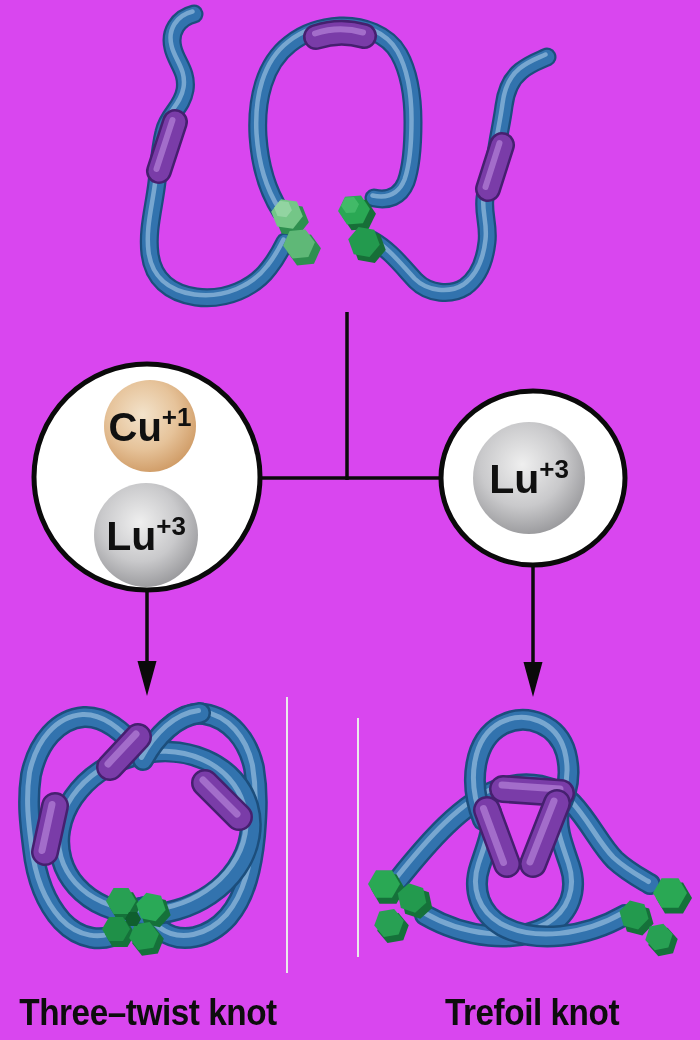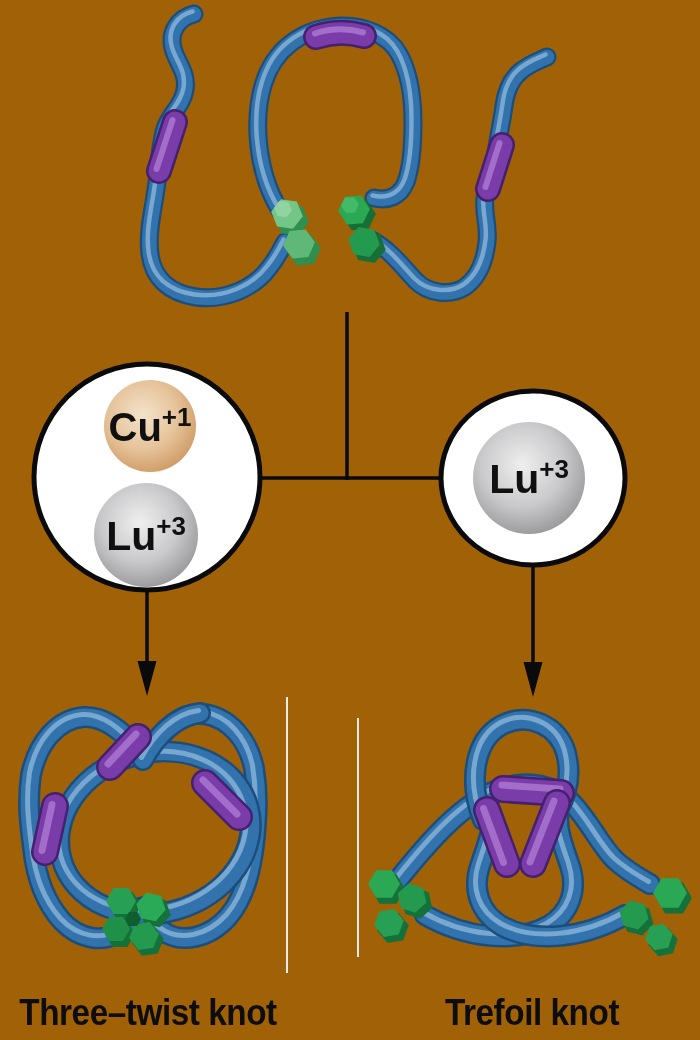--- a/index.html
+++ b/index.html
@@ -1,16 +1,16 @@
 <!DOCTYPE html>
 <html><head>
 <meta charset="utf-8">
 <style>
   html,body{margin:0;padding:0;background:#ffffff;}
-  .canvas{position:relative;width:700px;height:1040px;background:#a16207;overflow:hidden;
+  .canvas{position:relative;width:700px;height:1040px;background:#d946ef;overflow:hidden;
           font-family:"Liberation Sans",sans-serif;}
   svg{position:absolute;left:0;top:0;}
 
   
   .t-out{fill:none;stroke:#1c4e7c;stroke-linecap:round;stroke-linejoin:round}
   .t-mid{fill:none;stroke:#3273ae;stroke-linecap:round;stroke-linejoin:round}
   .t-hi{fill:none;stroke:#8ab4d8;stroke-linecap:round;opacity:.8}
   .g-top .t-out{stroke-width:19}.g-top .t-mid{stroke-width:14.5}.g-top .t-hi{stroke-width:4.5}
   .g-knot .t-out{stroke-width:22}.g-knot .t-mid{stroke-width:17}.g-knot .t-hi{stroke-width:5}
 

